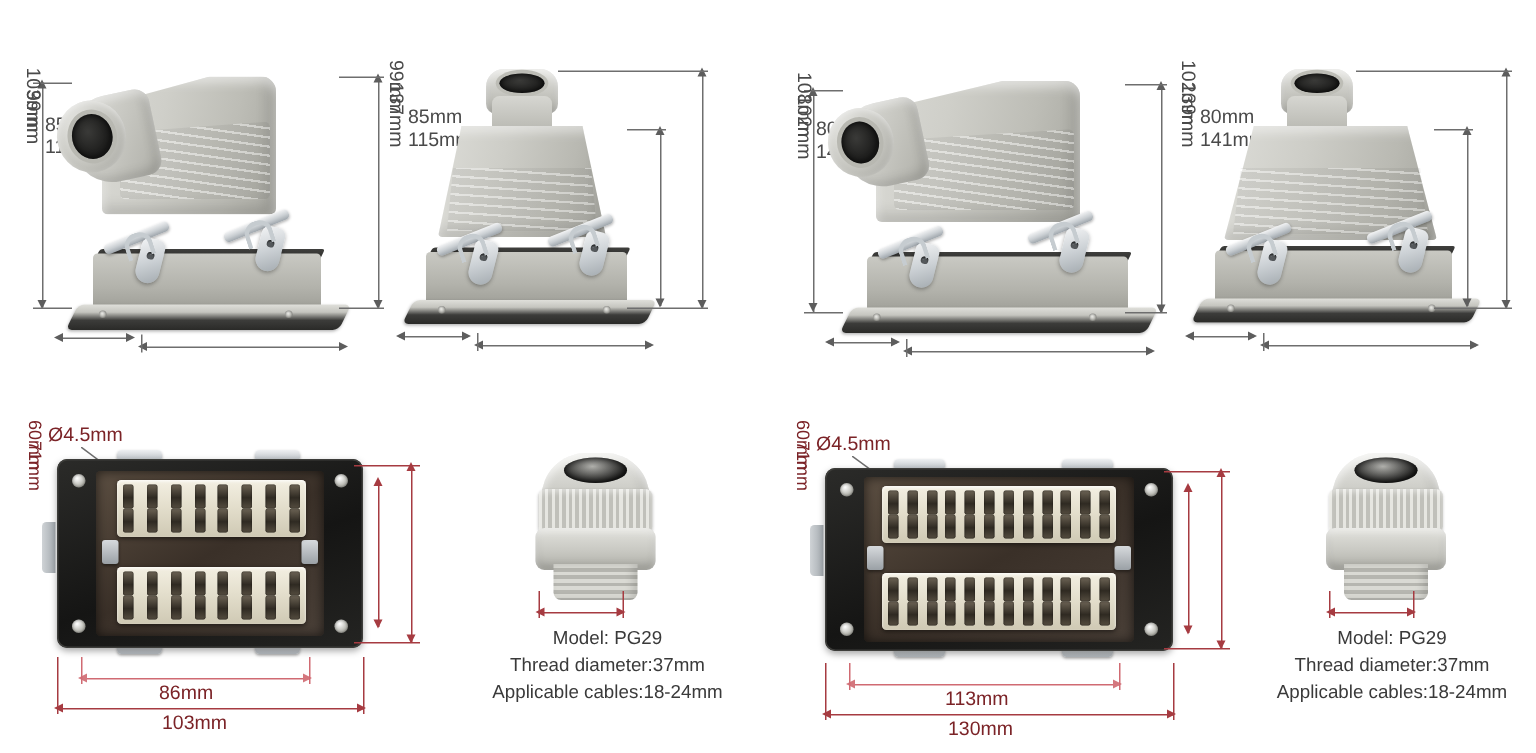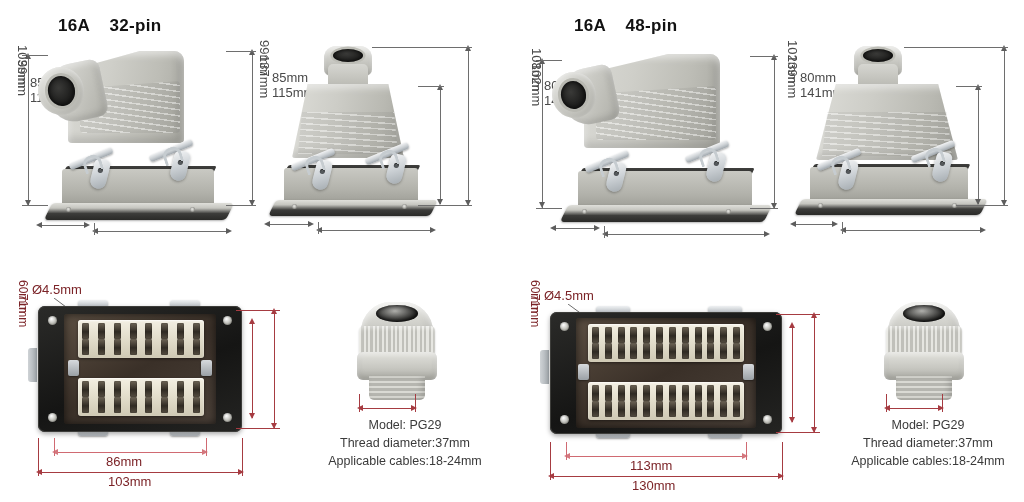--- a/index.html
+++ b/index.html
@@ -240,21 +240,20 @@
     box-shadow:inset -3px 0 6px rgba(0,0,0,.14);
   }
 </style>
 </head>
 <body>
 
 <div class="stage">
 
   <div class="panel" style="left:0;top:0;width:512px;height:502px;">
 
-    <div class="title" style="position:absolute;left:58px;top:16px;">16A    32-pin</div>
 
     <div class="panel" style="left:30px;top:45px;width:230px;height:200px;">
 
       <div class="hoodA" style="left:0;top:0;width:200px;height:120px;">
         <div class="body"></div>
         <div class="ribs"></div>
         <div class="neck"></div>
         <div class="glandring"></div>
         <div class="bore"></div>
       </div>
@@ -465,21 +464,20 @@
       <div class="rule v red" style="left:90px;top:94px;height:18px;"></div>
 
       <div class="gl" style="position:absolute;left:0;top:118px;width:160px;">Model: PG29</div>
       <div class="gl" style="position:absolute;left:-16px;top:136px;width:192px;">Thread diameter:37mm</div>
       <div class="gl" style="position:absolute;left:-28px;top:154px;width:216px;">Applicable cables:18-24mm</div>
     </div>
   </div>
 
   <div class="panel" style="left:512px;top:0;width:512px;height:502px;">
 
-    <div class="title" style="position:absolute;left:62px;top:16px;">16A    48-pin</div>
 
     <div class="panel" style="left:32px;top:48px;width:240px;height:200px;">
 
       <div class="hoodA" style="left:0;top:0;width:212px;height:122px;">
         <div class="body" style="left:40px;top:6px;width:136px;height:94px;"></div>
         <div class="ribs" style="left:52px;top:38px;width:120px;height:54px;"></div>
         <div class="neck" style="left:18px;top:20px;width:54px;height:56px;"></div>
         <div class="glandring" style="left:8px;top:24px;width:44px;height:46px;"></div>
         <div class="bore" style="left:17px;top:33px;width:25px;height:28px;"></div>
       </div>

